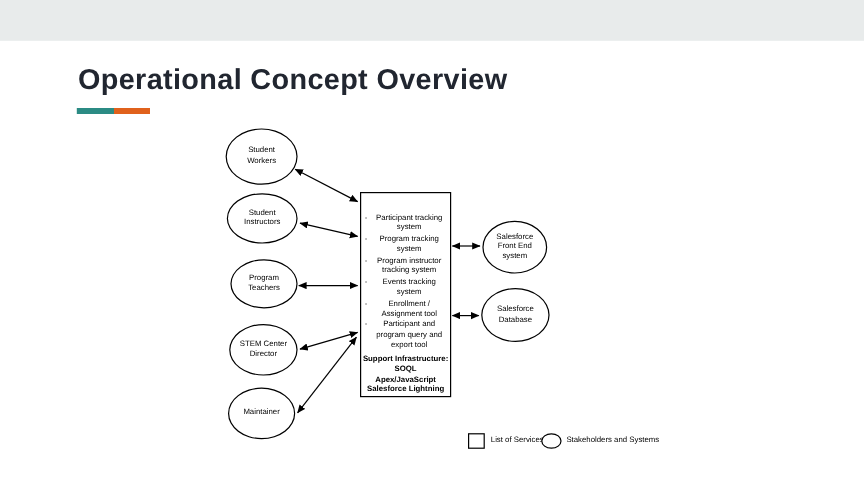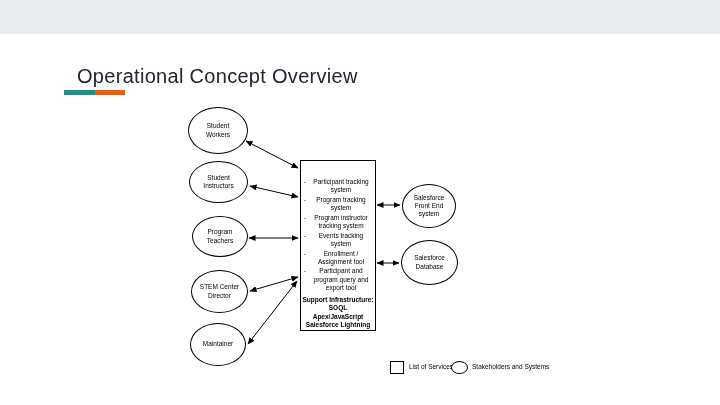--- a/index.html
+++ b/index.html
@@ -7,22 +7,22 @@
     width:720px;height:405px;position:relative;overflow:hidden;
     background:#ffffff;
     font-family:"Liberation Sans", sans-serif;
     color:#000;
   }
   .topbar{
     position:absolute;left:0;top:0;width:720px;height:34px;
     background:var(--topbar,#e8ebeb);
   }
   .title{
-    position:absolute;left:65px;top:53px;margin:12px;
-    font-size:20px;font-weight:normal;letter-spacing:.3px;
+    position:absolute;left:65px;top:53px;margin:0;
+    font-size:24px;font-weight:bold;letter-spacing:.3px;
     color:var(--ink,#212630);
   }
   .accent{position:absolute;left:64px;top:90px;width:61px;height:5px;display:flex;}
   .accent .seg-teal{width:31px;height:5px;background:var(--teal,#2b8b84);}
   .accent .seg-orange{width:30px;height:5px;background:var(--orange,#e0611c);}
 
   .arrows{position:absolute;left:0;top:0;width:720px;height:405px;pointer-events:none;}
 
   .ellipse{
     position:absolute;border:1px solid #000;border-radius:50%;

